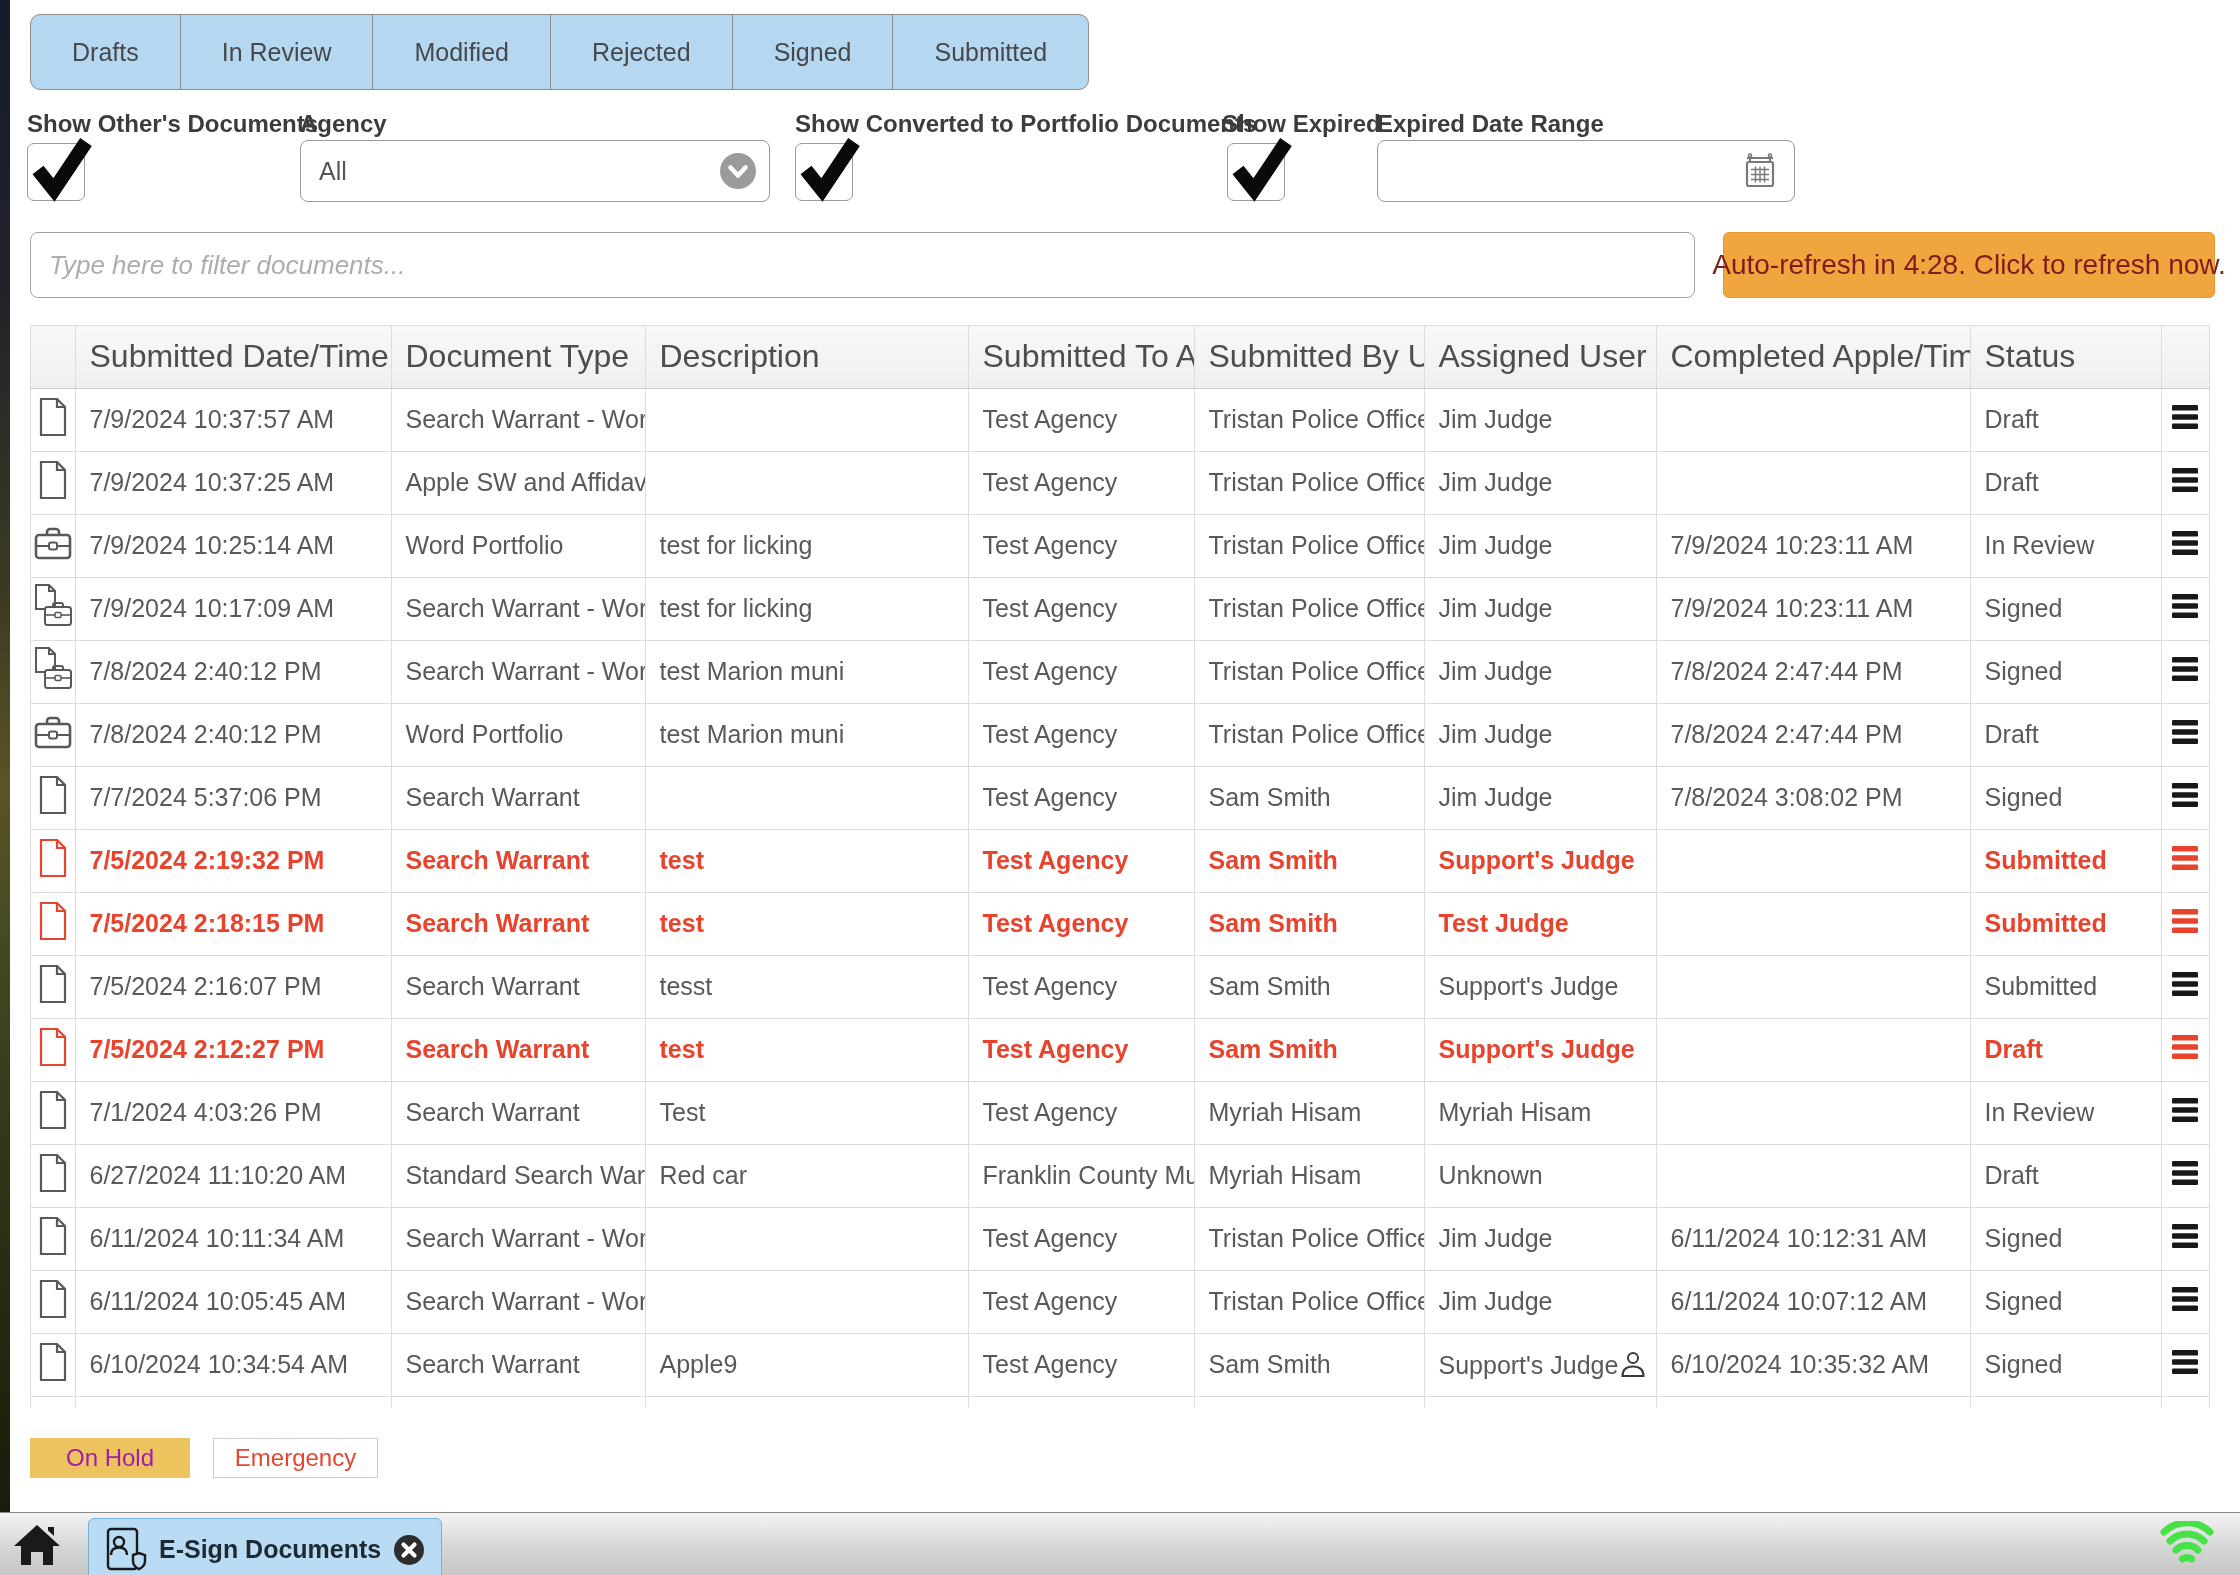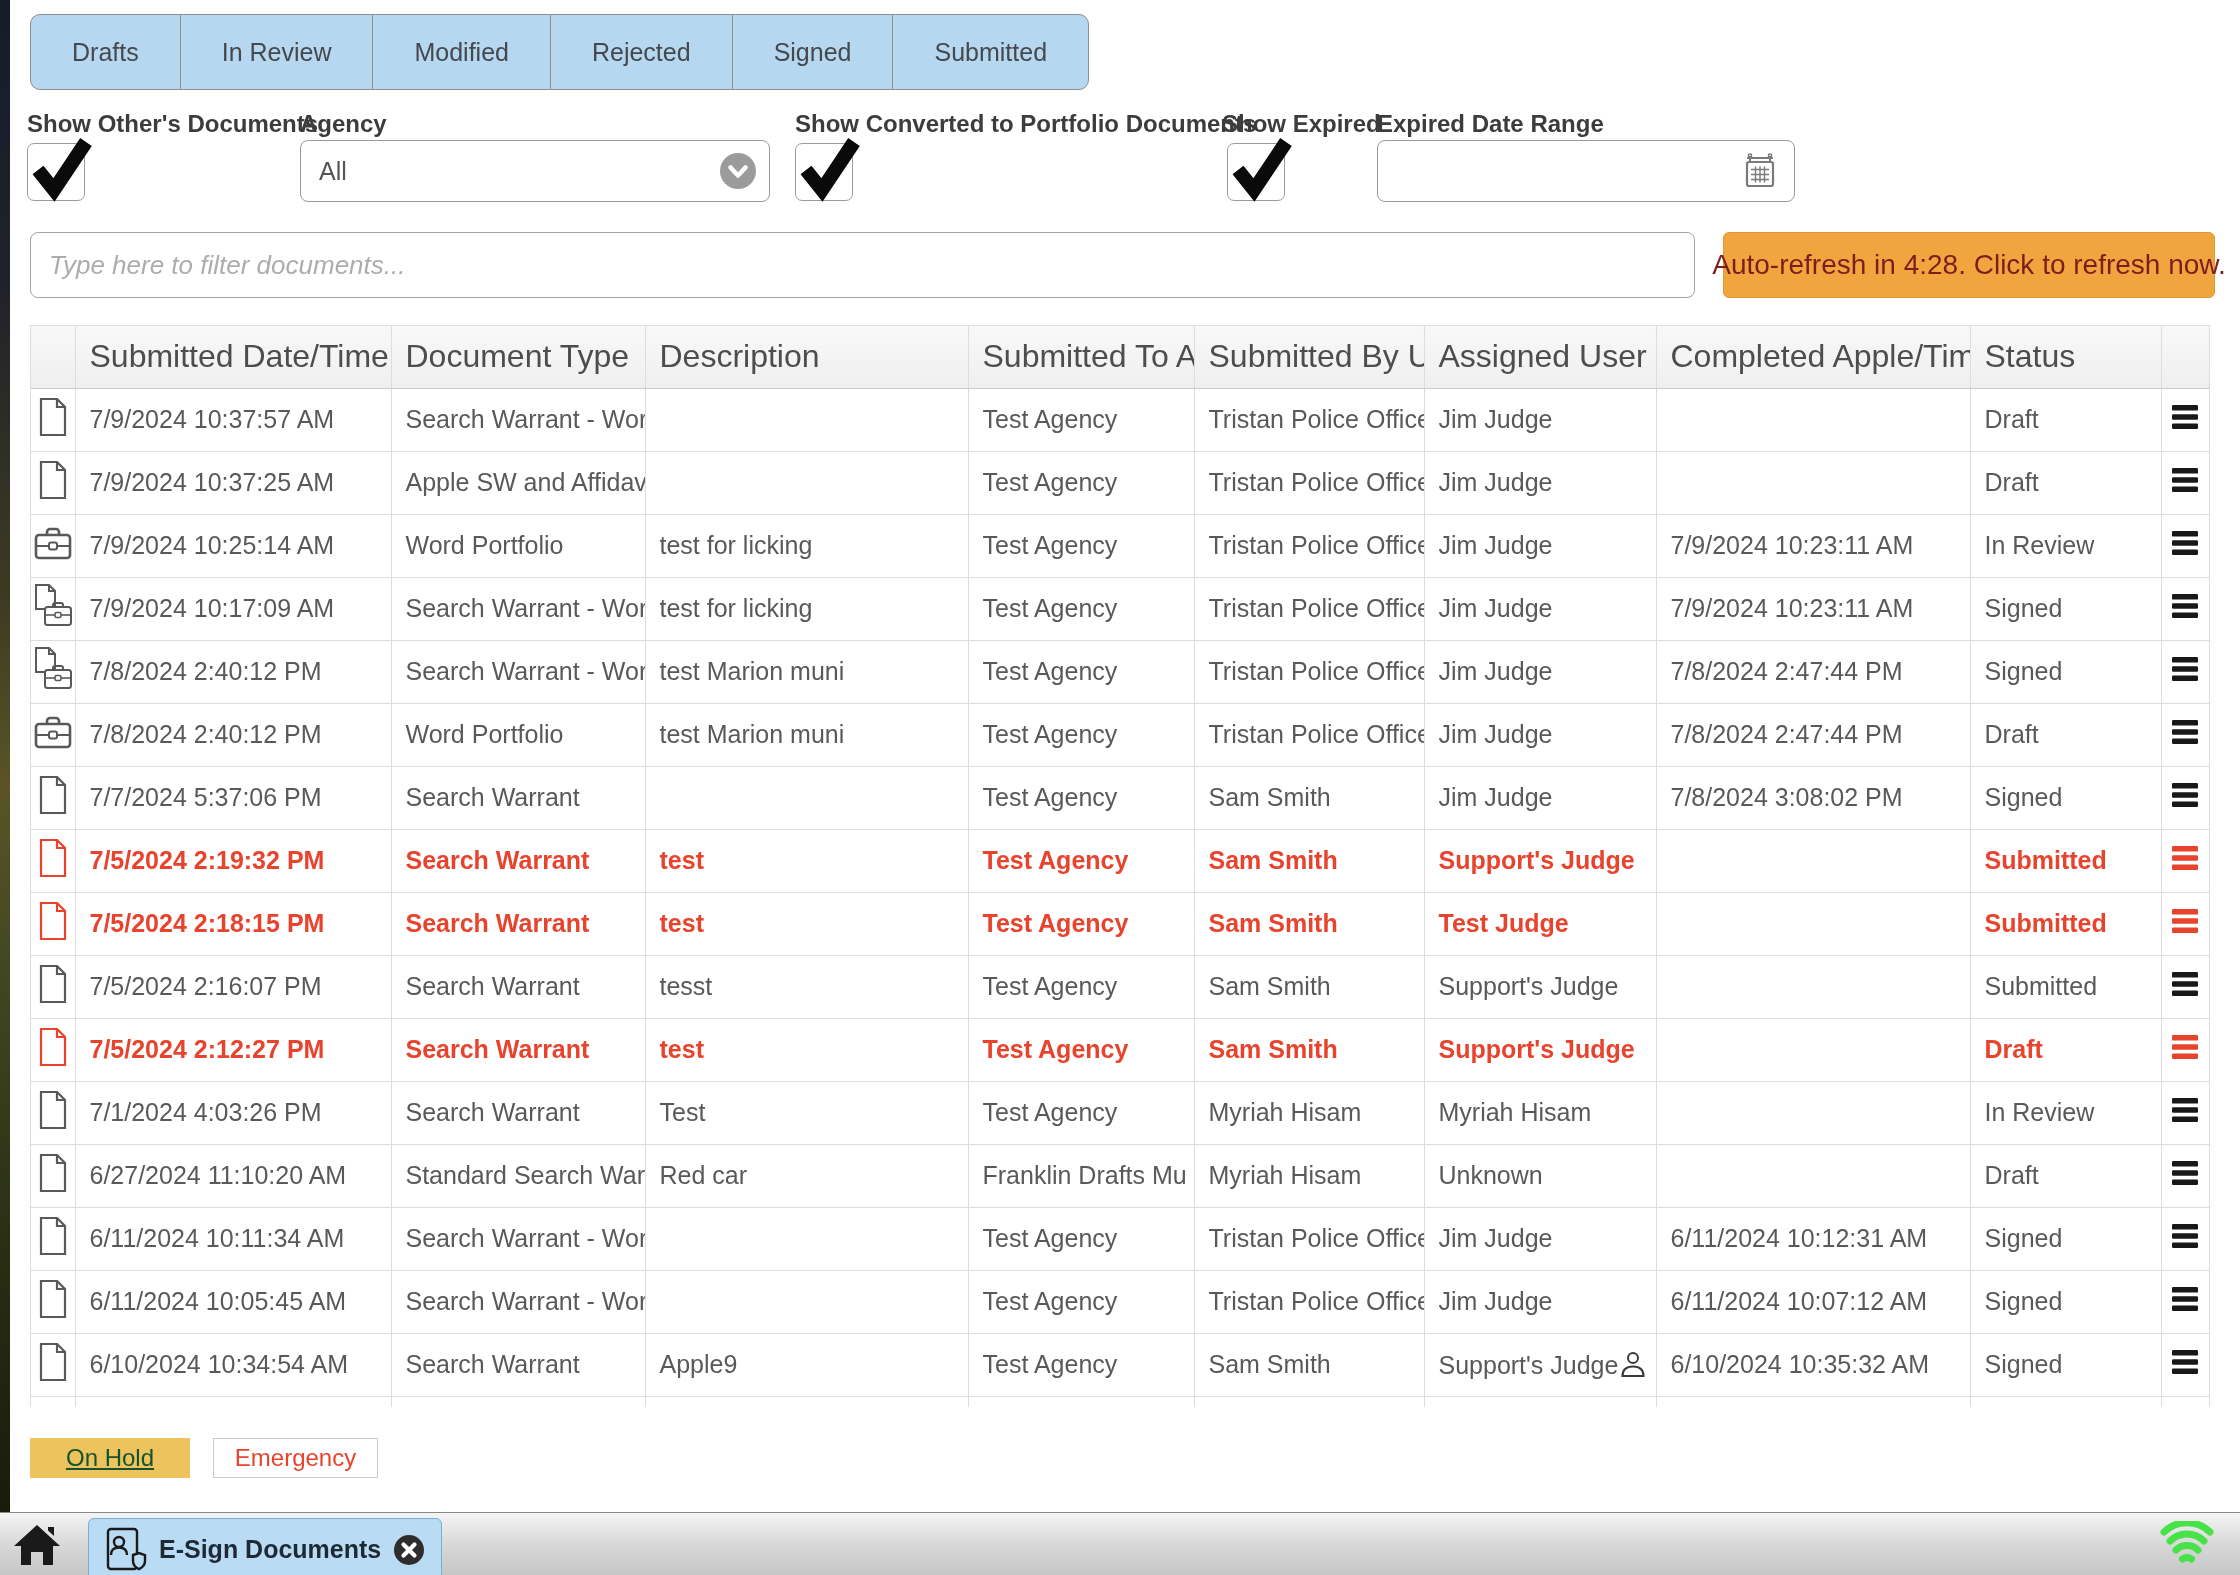--- a/index.html
+++ b/index.html
@@ -50,21 +50,21 @@
     padding:0 4px 0 14px; white-space:nowrap; overflow:hidden; background:#fff; }
   td.col-icon { padding:0; text-align:center; }
   td.col-menu { padding:0; text-align:center; color:#181818; cursor:pointer; }
   tr.red td { color:#e8432d; font-weight:700; }
   tr.red td.col-menu { color:#e8432d; }
   td .person { vertical-align:-4px; margin-left:2px; }
   tr.partial td { height:24px; }
 
   
   .badge { position:absolute; top:1438px; height:40px; font-size:24px; display:flex; align-items:center; justify-content:center; }
-  .badge-onhold { left:30px; width:160px; background:#ecc35c; color:#14532d;text-decoration:underline; }
+  .badge-onhold { left:30px; width:160px; background:#ecc35c; color:#a21caf; }
   .badge-emerg { left:213px; width:165px; background:#fff; border:1px solid #ccc; color:#e8432d; }
 
   
   .taskbar { position:absolute; left:0; bottom:0; width:2240px; height:63px;
     background:linear-gradient(#f4f4f4,#d6d6d6 55%,#c6c6c6); border-top:1px solid #8a8a8a; }
   .home-btn { position:absolute; left:12px; top:10px; width:50px; height:44px; cursor:pointer; }
   .task-tab { position:absolute; left:88px; top:5px; height:63px; padding:0 16px; background:#b9dcf4;
     border:1px solid #79aed6; border-radius:6px; display:flex; align-items:center; gap:12px; cursor:pointer; }
   .task-tab-label { font-size:25px; font-weight:700; color:#1e2a33; white-space:nowrap; }
   .wifi { position:absolute; right:24px; top:8px; }
@@ -395,21 +395,21 @@
                 </svg></span></td>
           </tr>
           <tr>
             <td class="col-icon"><span><svg width="30" height="38" viewBox="0 0 30 38">
                   <path d="M3 1 h16 l8 8 v28 h-24 z" fill="none" stroke="currentColor" stroke-width="2.2"></path>
                   <path d="M19 1 v8 h8" fill="none" stroke="currentColor" stroke-width="2.2"></path>
                 </svg></span></td>
             <td>6/27/2024 11:10:20 AM</td>
             <td>Standard Search War</td>
             <td>Red car</td>
-            <td>Franklin Drafts Mu</td>
+            <td>Franklin County Mu</td>
             <td>Myriah Hisam</td>
             <td>Unknown</td>
             <td></td>
             <td>Draft</td>
             <td class="col-menu"><span><svg width="26" height="24" viewBox="0 0 26 24">
                   <rect y="0" width="26" height="5.6" rx="1.2" fill="currentColor"></rect>
                   <rect y="9.2" width="26" height="5.6" rx="1.2" fill="currentColor"></rect>
                   <rect y="18.4" width="26" height="5.6" rx="1.2" fill="currentColor"></rect>
                 </svg></span></td>
           </tr>

